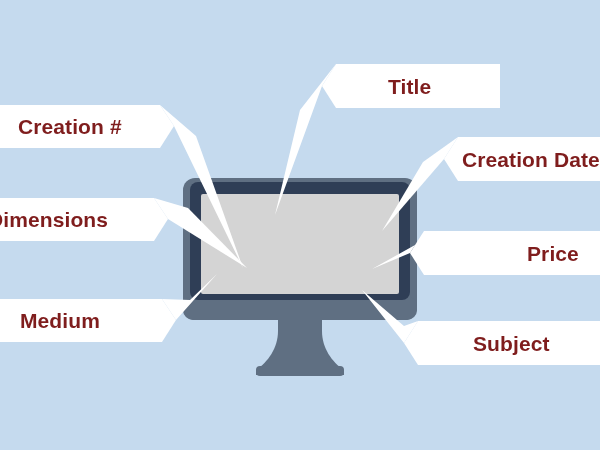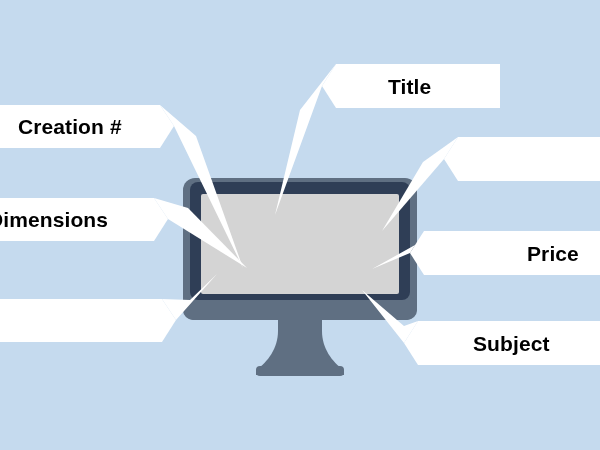--- a/index.html
+++ b/index.html
@@ -26,21 +26,21 @@
     top: 0;
     width: 600px;
     height: 450px;
   }
   .lbl {
     position: absolute;
     font-family: "Liberation Sans", sans-serif;
     font-size: 21px;
     font-weight: 700;
     letter-spacing: 0.1px;
-    color: #000000;
+    color: #7f1d1d;
     white-space: nowrap;
     line-height: 1;
   }
   #lbl-inventory   { left: 18px;  top: 116px; }
   #lbl-dimensions  { left: -12px; top: 209px; }
   #lbl-medium      { left: 20px;  top: 310px; }
   #lbl-title       { left: 388px; top: 76px;  }
   #lbl-creation    { left: 462px; top: 149px; }
   #lbl-price       { left: 527px; top: 243px; }
   #lbl-subject     { left: 473px; top: 333px; }
@@ -97,21 +97,23 @@
     <path d="M 154 198 L 168 219 L 247 268 L 188 208 Z" fill="#ffffff"></path>
 
     <path d="M 162 299 L 176 320 L 217 274 L 190 300 Z" fill="#ffffff"></path>
 
   </svg>
 
   <div class="lbl" id="lbl-inventory">Creation #</div>
 
   <div class="lbl" id="lbl-dimensions">Dimensions</div>
 
+  <div class="lbl" id="lbl-medium">Medium</div>
 
   <div class="lbl" id="lbl-title">Title</div>
 
+  <div class="lbl" id="lbl-creation">Creation Date</div>
 
   <div class="lbl" id="lbl-subject">Subject</div>
 
   <div class="lbl" id="lbl-price">Price</div>
 
 </div>
 
 </body></html>

